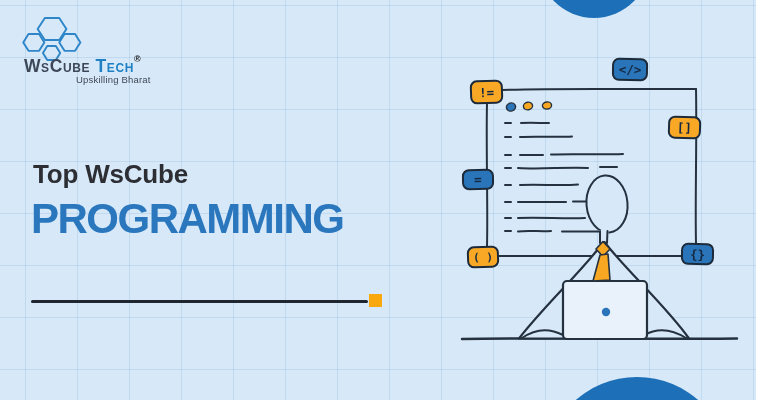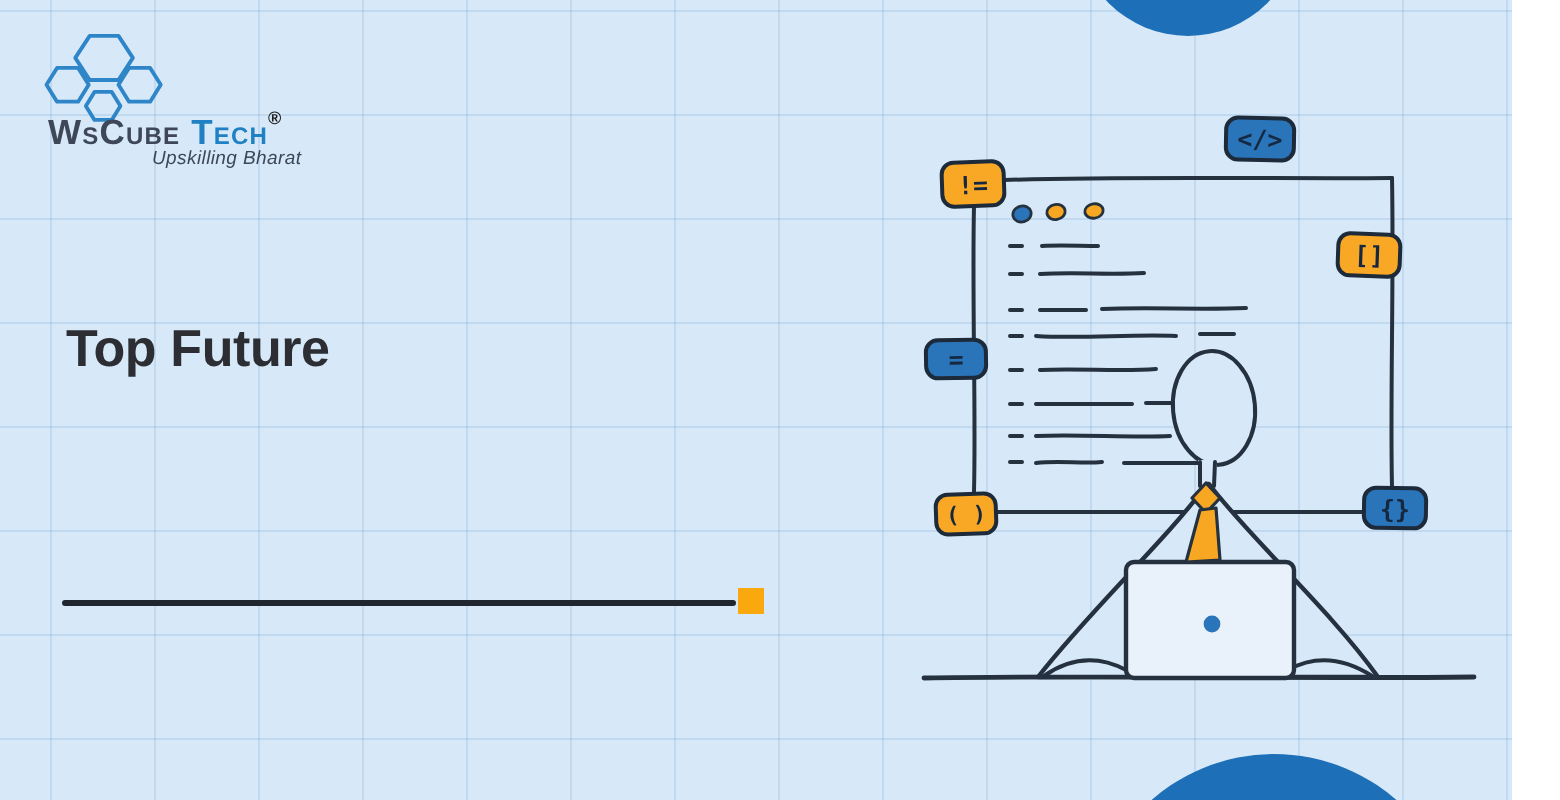--- a/index.html
+++ b/index.html
@@ -16,21 +16,21 @@
   .circle.top{left:538px;top:-94px;width:112px;height:112px;}
   .circle.bottom{left:544px;top:377px;width:186px;height:186px;}
 
   
   .logo{position:absolute;left:18px;top:14px;width:150px;height:62px;}
   .logo svg{position:absolute;left:2px;top:2px;}
   .brand{position:absolute;left:6px;top:40px;white-space:nowrap;
          font-variant:small-caps;font-weight:700;font-size:17.5px;letter-spacing:.6px;color:#3d4757;}
   .brand .tech{color:#1f80c4;}
   .brand .reg{font-variant:normal;font-size:9px;vertical-align:10px;letter-spacing:0;color:#1a1a1a;}
-  .tagline{position:absolute;left:58px;top:60px;font-size:9.5px;color:#3e4856;letter-spacing:.2px;font-style:italic;}
+  .tagline{position:absolute;left:58px;top:60px;font-size:9.5px;color:#3e4856;letter-spacing:.2px;}
 
   
   .kicker{position:absolute;left:33px;top:159px;font-size:26px;line-height:30px;
           font-weight:800;color:#2c2e33;letter-spacing:-.2px;}
   .title{position:absolute;left:31px;top:200px;font-size:42px;line-height:37px;
          font-weight:800;color:#2b77bd;letter-spacing:-1.5px;white-space:nowrap;}
   .rule{position:absolute;left:31px;top:300px;width:337px;height:3px;background:#1f2630;border-radius:2px;}
   .rule-square{position:absolute;left:369px;top:294px;width:13px;height:13px;background:#f9a80e;}
 
   
@@ -61,22 +61,23 @@
         <polygon points="24.5,2 39.5,2 47,13.5 39.5,25 24.5,25 17,13.5"></polygon>
         <polygon points="7.5,18.7 18.5,18.7 24,27.5 18.5,36.3 7.5,36.3 2,27.5"></polygon>
         <polygon points="45,18.7 56,18.7 61.5,27.5 56,36.3 45,36.3 39.5,27.5"></polygon>
         <polygon points="27,31.2 36,31.2 40.5,38.5 36,45.8 27,45.8 22.5,38.5"></polygon>
       </g>
     </svg>
     <div class="brand"><span>WsCube</span> <span class="tech">Tech</span><span class="reg">®</span></div>
     <div class="tagline">Upskilling Bharat</div>
   </div>
 
-  <div class="kicker">Top Future</div>
+  <div class="kicker">Top WsCube</div>
   <div class="title">
+    <div>PROGRAMMING</div>
   </div>
   <div class="rule"></div>
   <div class="rule-square"></div>
 
   <svg class="illu" width="780" height="400" viewBox="0 0 780 400">
     <g fill="none" stroke="#25313f" stroke-width="2" stroke-linecap="round" stroke-linejoin="round">
 
       <path d="M487,103 C486,150 488,205 487,246"></path>
       <path d="M502,90 C560,88 640,89.5 696,89"></path>
       <path d="M696,89 C697,140 695,200 696,243"></path>

